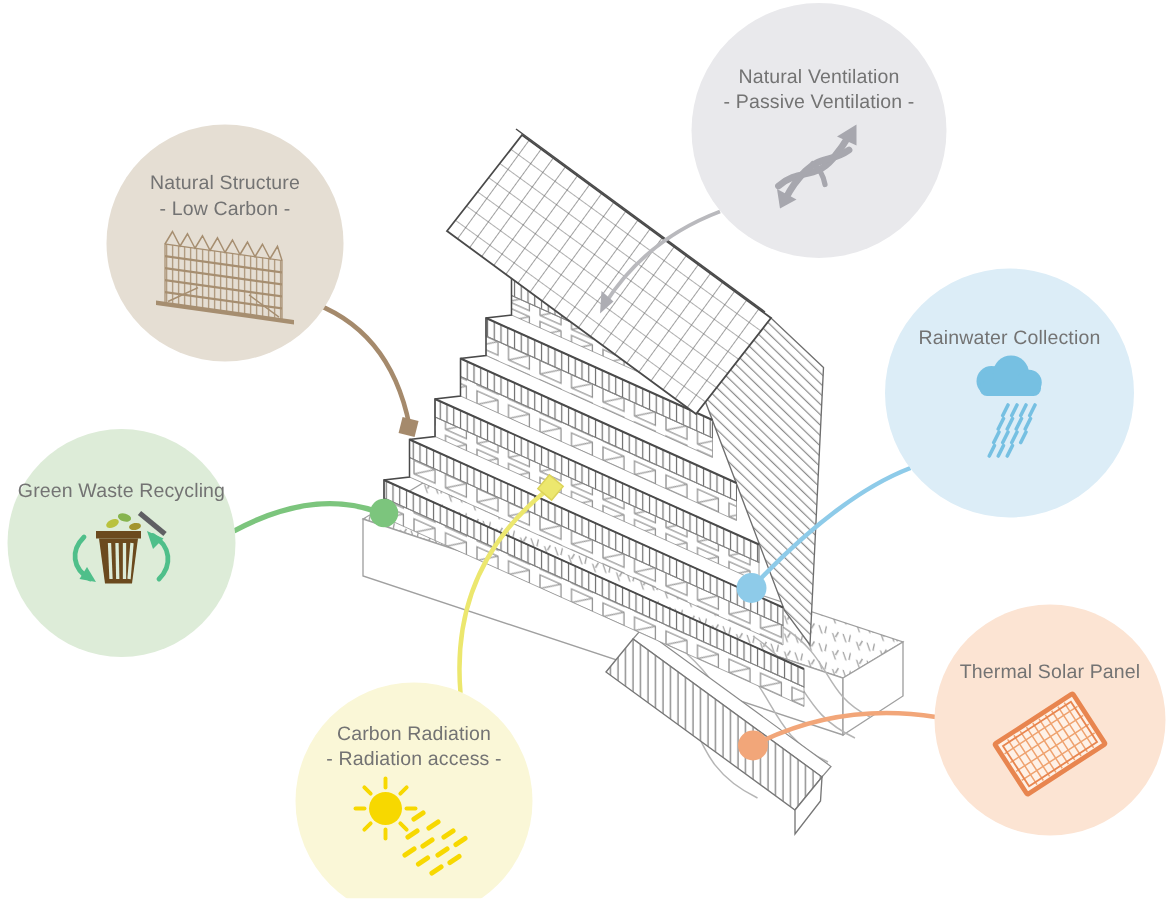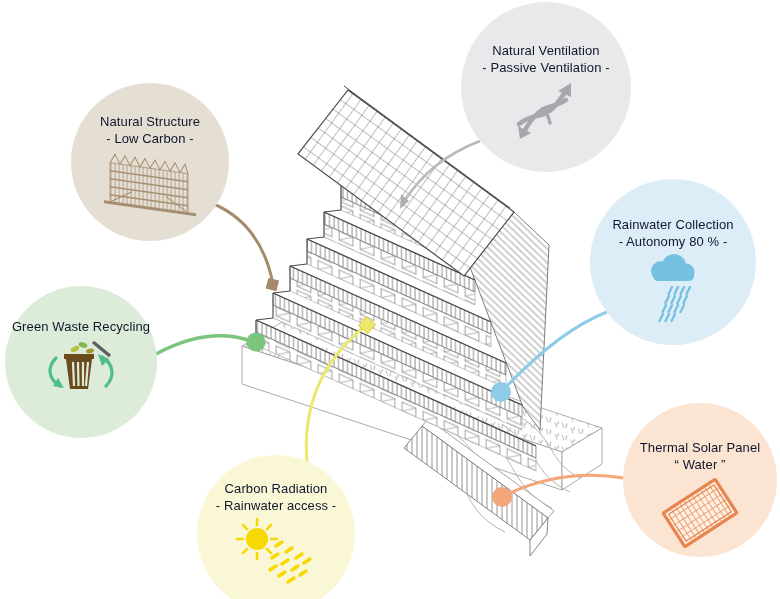--- a/index.html
+++ b/index.html
@@ -1,20 +1,20 @@
 <!DOCTYPE html>
 <html><head>
 <meta charset="utf-8">
 <style>
   html,body{margin:0;padding:0;background:#fff;}
   .stage{position:relative;width:780px;height:599px;background:#ffffff;overflow:hidden;
          font-family:"Liberation Sans",sans-serif;}
   .scene{position:absolute;left:0;top:0;width:780px;height:599px;}
   .bubble{position:absolute;border-radius:50%;text-align:center;z-index:5;}
-  .bubble .txt{font-size:13px;line-height:17px;font-weight:500;color:#0f172a;letter-spacing:.1px;}
+  .bubble .txt{font-size:13px;line-height:17px;font-weight:500;color:#737373;letter-spacing:.1px;}
   .bubble .icon{display:block;margin:0 auto;}
   .b-vent   {left:461px;top:2px;  width:170px;height:170px;padding-top:0;}
   .b-vent   .txt{margin-top:40px;}
   .b-wood   {left:71px; top:83px; width:158px;height:158px;}
   .b-wood   .txt{margin-top:30px;}
   .b-rain   {left:590px;top:179px;width:166px;height:166px;}
   .b-rain   .txt{margin-top:37px;}
   .b-green  {left:5px;  top:286px;width:152px;height:152px;text-align:center;}
   .b-green  .txt{margin-top:32px;}
   .b-sun    {left:197px;top:455px;width:158px;height:158px;}
@@ -177,21 +177,20 @@
         <path d="M12,22 H90 M12,30 H90 M12,38 H90 M12,46 H90" stroke-width="1.5"></path>
         <path d="M6,54 L98,54" stroke-width="3"></path>
         <path d="M14,52 L34,40 M88,52 L68,40" stroke-width="1"></path>
       </g>
     </svg>
   </div>
 
   <div class="bubble b-rain" style="background: rgb(220, 237, 247);">
     <div class="txt">
       <div>Rainwater Collection</div>
-      <div>- Autonomy 80 % -</div>
     </div>
     <svg class="icon icon-gap-m" width="64" height="76" viewBox="0 0 64 76">
       <g fill="#76c0e2">
         <circle cx="20" cy="21" r="10"></circle>
         <circle cx="33" cy="16" r="12"></circle>
         <circle cx="45" cy="22" r="8.5"></circle>
         <rect x="12" y="21" width="41" height="10" rx="5"></rect>
       </g>
       <g stroke="#76c0e2" stroke-width="2.4" stroke-linecap="round">
         <path d="M31,37 l-3.5,7 M37,37 l-3.5,7 M43,37 l-3.5,7 M49,37 l-3.5,7"></path>
@@ -224,21 +223,21 @@
         <line x1="43" y1="27" x2="43.5" y2="51"></line>
         <line x1="48" y1="27" x2="48" y2="51"></line>
         <line x1="53" y1="27" x2="51" y2="51"></line>
       </g>
     </svg>
   </div>
 
   <div class="bubble b-sun" style="background: rgb(250, 247, 215);">
     <div class="txt">
       <div>Carbon Radiation</div>
-      <div>- Rainwater access -</div>
+      <div>- Radiation access -</div>
     </div>
     <svg class="icon icon-gap-m" width="86" height="76" viewBox="0 0 86 76">
       <circle cx="24" cy="25" r="11" fill="#f7d800"></circle>
       <g stroke="#f7d800" stroke-width="2.6" stroke-linecap="round">
         <line x1="38" y1="25" x2="44" y2="25"></line>
         <line x1="33.9" y1="34.9" x2="38.1" y2="39.1"></line>
         <line x1="24" y1="39" x2="24" y2="45"></line>
         <line x1="14.1" y1="34.9" x2="9.9" y2="39.1"></line>
         <line x1="10" y1="25" x2="4" y2="25"></line>
         <line x1="14.1" y1="15.1" x2="9.9" y2="10.9"></line>
@@ -249,21 +248,20 @@
         <path d="M43,32 l6,-4 M53,38 l6,-4 M63,44 l6,-4 M71,49 l6,-4"></path>
         <path d="M39,44 l6,-4 M49,50 l6,-4 M59,56 l6,-4 M67,61 l6,-4"></path>
         <path d="M37,56 l6,-4 M46,62 l6,-4 M55,68 l6,-4"></path>
       </g>
     </svg>
   </div>
 
   <div class="bubble b-panel" style="background: rgb(252, 228, 211);">
     <div class="txt">
       <div>Thermal Solar Panel</div>
-      <div>“ Water ”</div>
     </div>
     <svg class="icon icon-gap-s" width="96" height="84" viewBox="0 0 96 84">
       <g transform="rotate(-33 48 40)">
         <rect x="17" y="20" width="62" height="40" rx="1" fill="#fef1e7" stroke="#e8854f" stroke-width="3.2"></rect>
         <g stroke="#efa26f" stroke-width="1">
           <path d="M26,22 V58 M31,22 V58 M36,22 V58 M41,22 V58 M46,22 V58 M51,22 V58 M56,22 V58 M61,22 V58 M66,22 V58 M71,22 V58"></path>
           <path d="M19,29 H77 M19,36 H77 M19,43 H77 M19,50 H77"></path>
         </g>
         <rect x="21" y="24" width="54" height="32" fill="none" stroke="#e8854f" stroke-width="1.2"></rect>
       </g>

